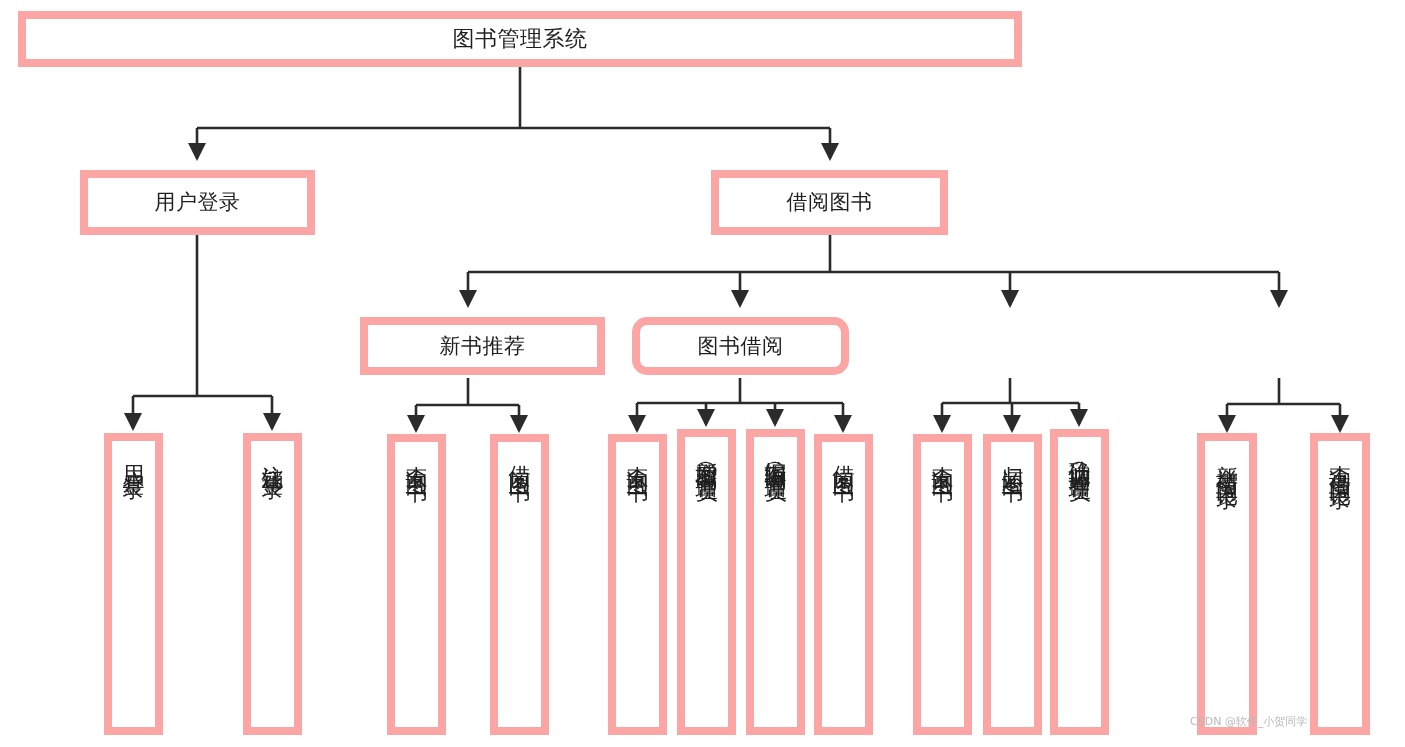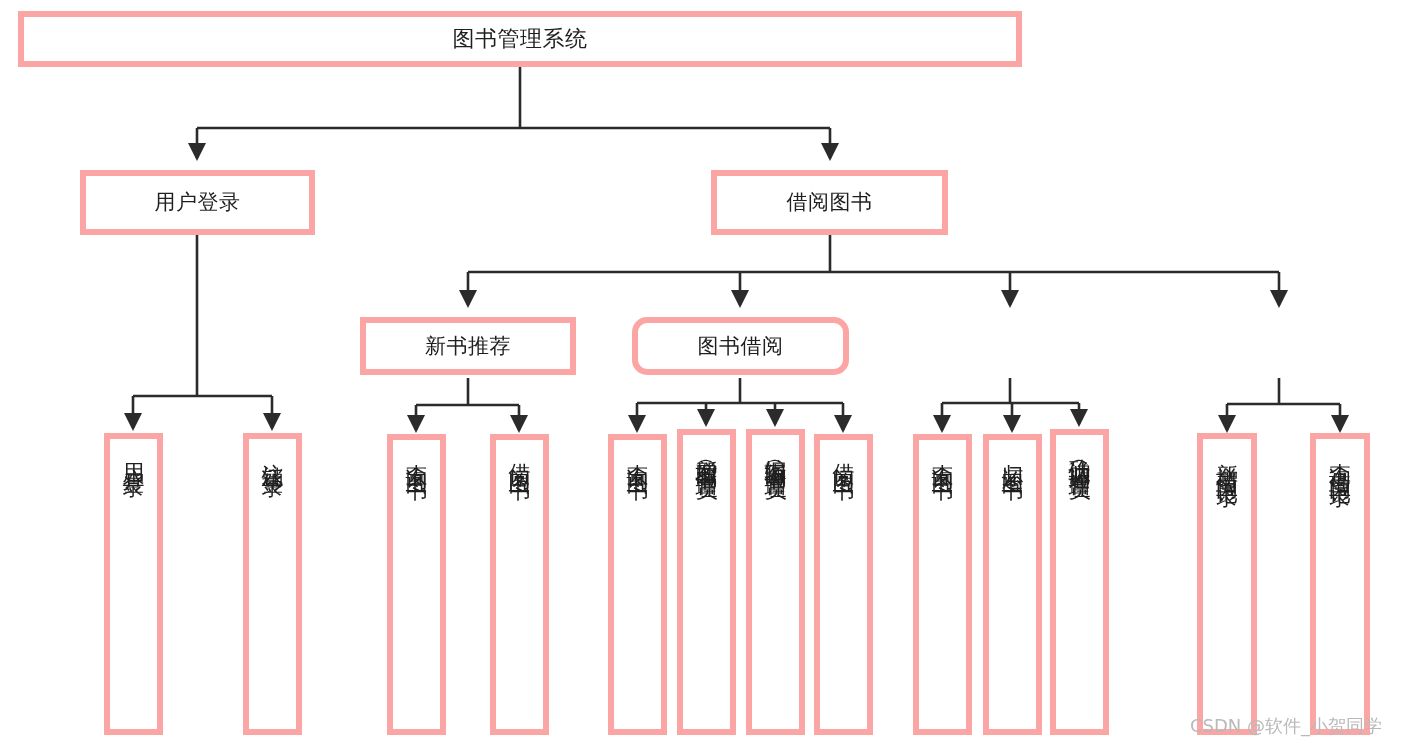--- a/index.html
+++ b/index.html
@@ -24,21 +24,21 @@
     left: 0;
     top: 0;
     width: 1405px;
     height: 747px;
     pointer-events: none;
   }
   .node {
     position: absolute;
     box-sizing: border-box;
     background: #ffffff;
-    border: 6px solid #fca5a5;
+    border: 8px solid #fca5a5;
     display: flex;
     align-items: center;
     justify-content: center;
     z-index: 2;
   }
   .node-label {
     display: block;
     text-align: center;
     color: #1f1f1f;
     line-height: 1.18;
@@ -65,21 +65,21 @@
     line-height: 1.0;
     letter-spacing: 5px;
   }
   .node.vert.tall .node-label {
     letter-spacing: 3px;
   }
   .watermark {
     position: absolute;
     left: 1190px;
     top: 714px;
-    font-size: 18px;
+    font-size: 11px;
     color: #b9b9b9;
     z-index: 5;
     white-space: nowrap;
     font-family: "DejaVu Sans", "Liberation Sans", sans-serif;
   }
 </style>
 </head>
 <body>
 
 <div id="canvas">
@@ -138,21 +138,21 @@
     <span class="node-label">图书管理系统</span>
   </div>
 
   <div class="node horiz" style="left:80px; top:170px; width:235px; height:65px;">
     <span class="node-label">用户登录</span>
   </div>
   <div class="node horiz" style="left:711px; top:170px; width:237px; height:65px;">
     <span class="node-label">借阅图书</span>
   </div>
 
-  <div class="node horiz" style="left:360px; top:317px; width:216px; height:58px;">
+  <div class="node horiz" style="left:360px; top:317px; width:245px; height:58px;">
     <span class="node-label">新书推荐</span>
   </div>
   <div class="node horiz" style="left:632px; top:317px; width:217px; height:58px;border-radius:15px;">
     <span class="node-label">图书借阅</span>
   </div>
 
   <div class="node vert" style="left:104px; top:433px; width:59px; height:302px;">
     <span class="node-label">用户登录</span>
   </div>
   <div class="node vert" style="left:243px; top:433px; width:59px; height:302px;">

